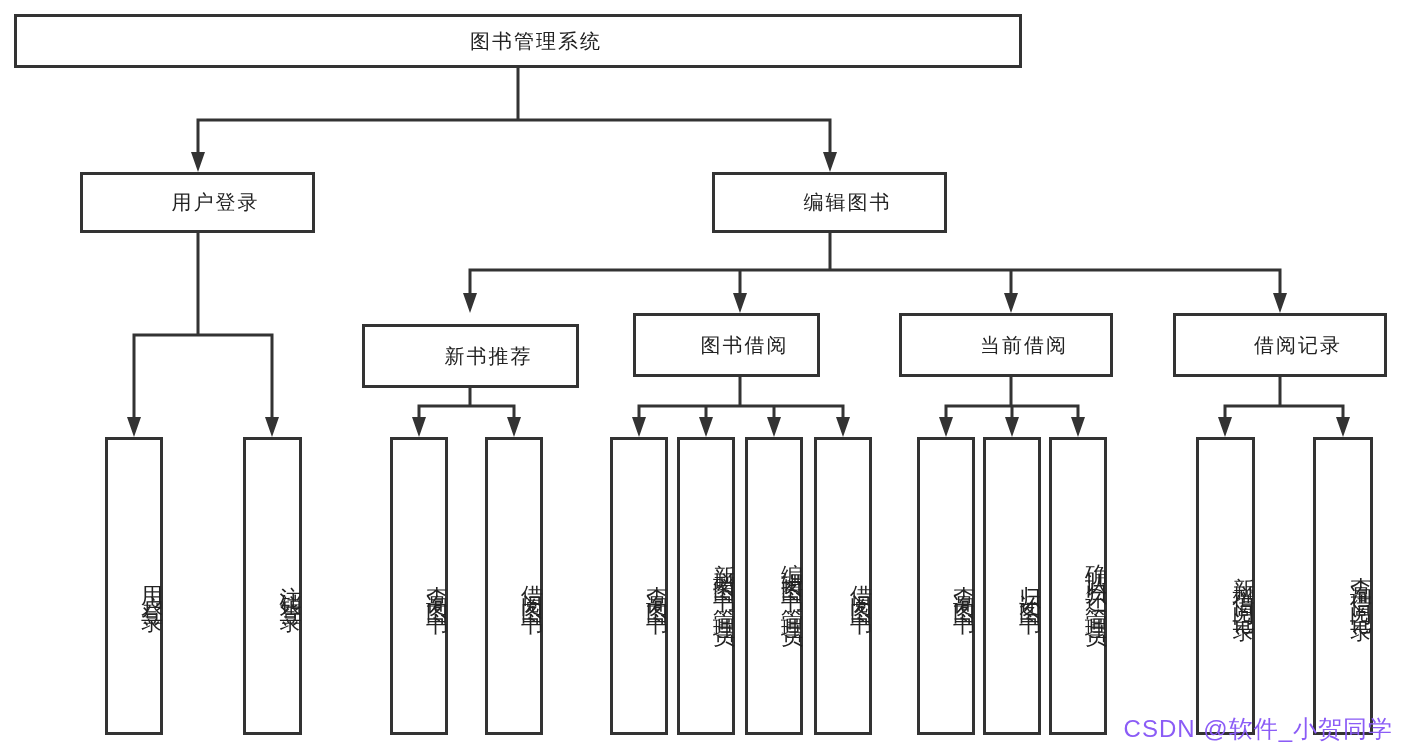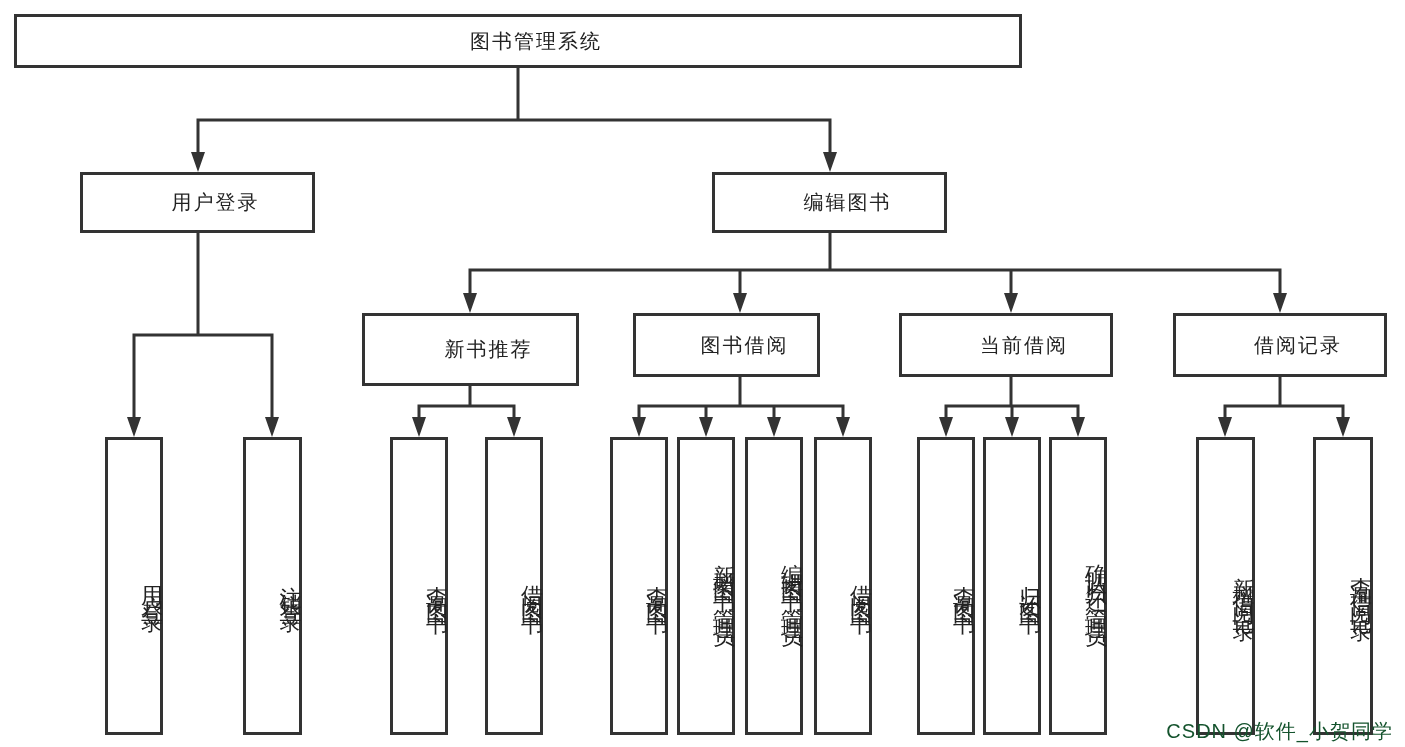--- a/index.html
+++ b/index.html
@@ -27,22 +27,22 @@
     writing-mode:vertical-rl;
     text-orientation:mixed;
     font-size:22px;
     letter-spacing:9px;
     line-height:1;
     white-space:nowrap;
   }
   .watermark {
     position:absolute;
     right:12px; bottom:2px;
-    font-size:20px;
-    color:#14532d;
+    font-size:24px;
+    color:#8b5cf6;
     letter-spacing:1px;
     white-space:nowrap;
   }
 </style>
 </head>
 <body>
 
 <div class="canvas">
 
   <svg class="connectors" viewBox="0 0 1405 747" xmlns="http://www.w3.org/2000/svg">
@@ -72,21 +72,21 @@
     <span class="lbl">图书管理系统</span>
   </div>
 
   <div class="node h" style="left:80px;top:172px;width:235px;height:61px">
     <span class="lbl">用户登录</span>
   </div>
   <div class="node h" style="left:712px;top:172px;width:235px;height:61px">
     <span class="lbl">编辑图书</span>
   </div>
 
-  <div class="node h" style="left:362px;top:313px;width:217px;height:73px">
+  <div class="node h" style="left:362px;top:324px;width:217px;height:64px">
     <span class="lbl">新书推荐</span>
   </div>
   <div class="node h" style="left:633px;top:313px;width:187px;height:64px">
     <span class="lbl">图书借阅</span>
   </div>
   <div class="node h" style="left:899px;top:313px;width:214px;height:64px">
     <span class="lbl">当前借阅</span>
   </div>
   <div class="node h" style="left:1173px;top:313px;width:214px;height:64px">
     <span class="lbl">借阅记录</span>

